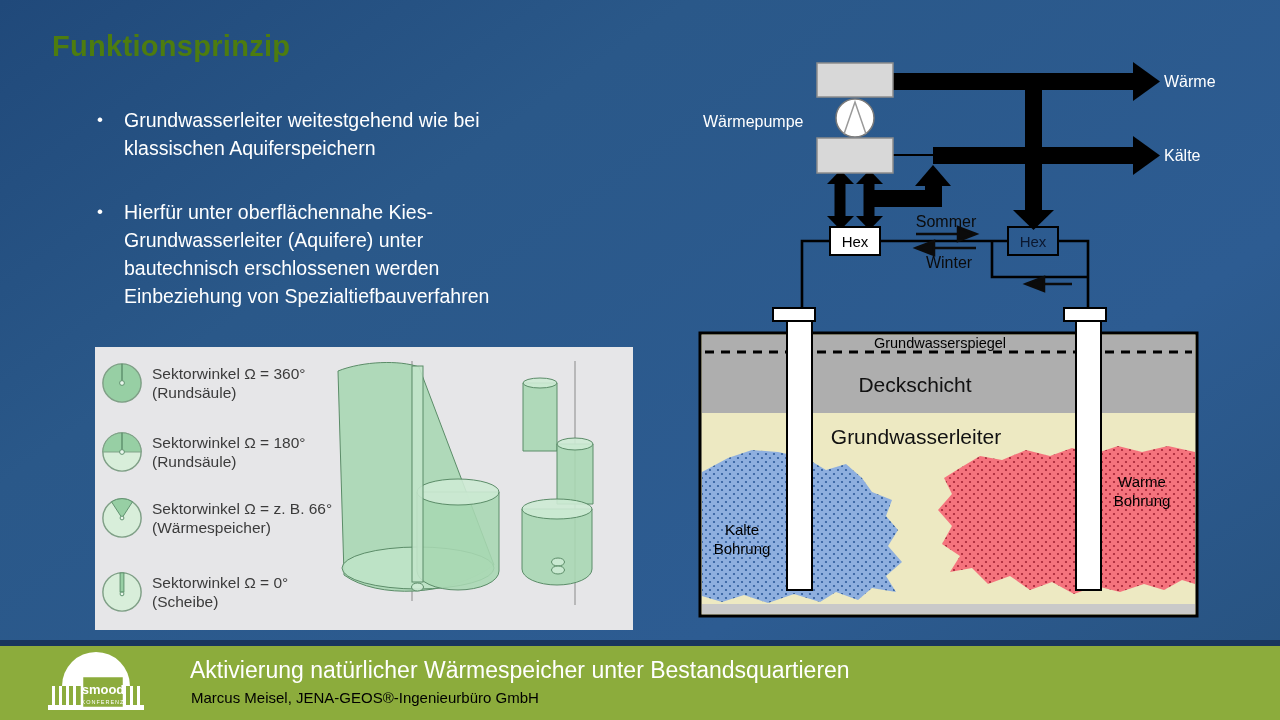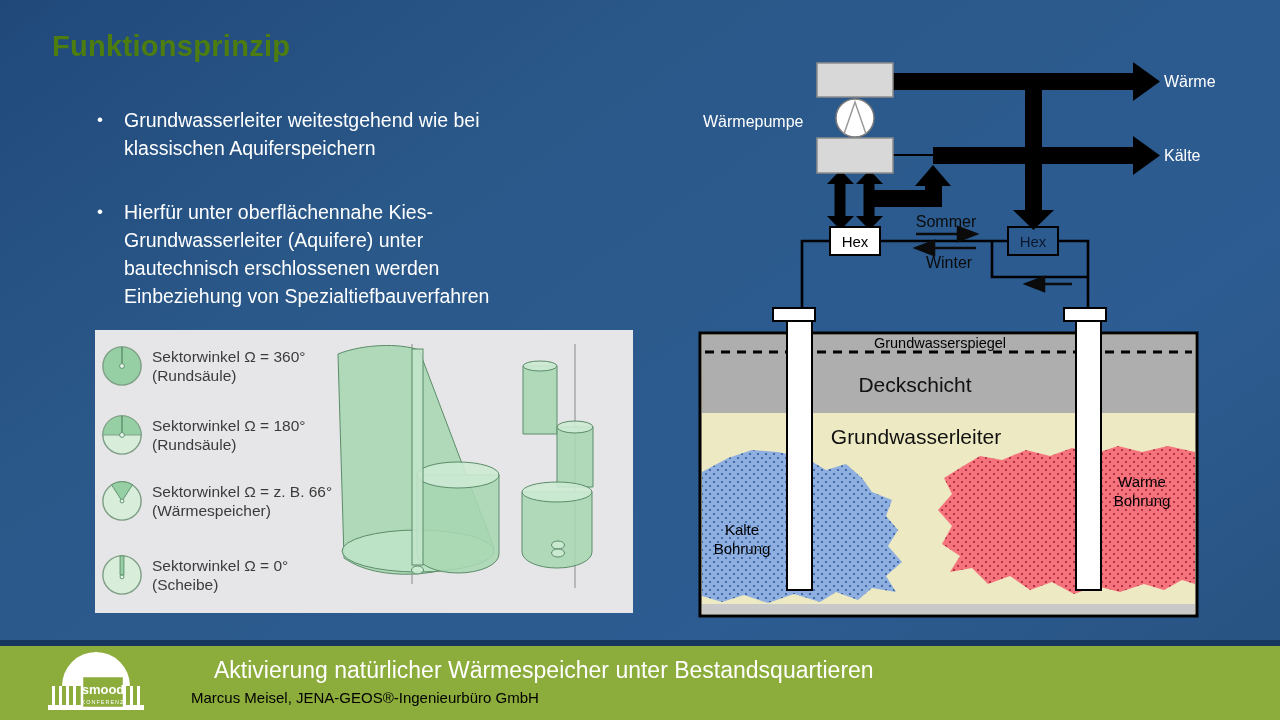--- a/index.html
+++ b/index.html
@@ -6,31 +6,31 @@
   body{width:1280px;height:720px;position:relative;overflow:hidden;
        font-family:"Liberation Sans",sans-serif;
        background:linear-gradient(145deg,#20497a 0%,#2a5889 30%,#2d5c92 70%,#27527f 100%);}
   .abs{position:absolute;}
   
   .slide-title{left:52px;top:30px;color:#4d7c0f;font-size:29px;font-weight:bold;letter-spacing:.3px;}
   .bullets{left:124px;top:106px;width:480px;color:#fff;font-size:19.5px;line-height:28px;}
   .bullet-item{position:relative;margin-bottom:36px;}
   .bullet-item .dot{position:absolute;left:-27px;top:0px;font-size:17px;}
   
-  .sector-panel{left:95px;top:330px;width:538px;height:283px;background:#e6e6e8;}
+  .sector-panel{left:95px;top:347px;width:538px;height:283px;background:#e6e6e8;}
   .sector-row{position:absolute;left:5px;display:flex;align-items:center;gap:8px;height:46px;}
   .sector-row .txt{font-size:15.5px;line-height:19px;color:#3b3b3b;}
   .shapes3d{position:absolute;left:0;top:0;}
   
   .diagram-svg{left:680px;top:50px;}
   svg text{font-family:"Liberation Sans",sans-serif;}
   
   .footer-sep{left:0;top:640px;width:1280px;height:6px;background:#17365D;}
   .footer{left:0;top:646px;width:1280px;height:74px;background:#8CAC3C;}
-  .footer-title{position:absolute;left:190px;top:11px;color:#fff;font-size:23px;margin-left:24px;}
+  .footer-title{position:absolute;left:190px;top:11px;color:#fff;font-size:23px;}
   .footer-subtitle{position:absolute;left:191px;top:43px;color:#000000;font-size:15px;}
   .logo{position:absolute;left:44px;top:2px;}
 </style>
 </head>
 <body>
 
 <div class="abs slide-title">Funktionsprinzip</div>
 
 <div class="abs bullets">
   <div class="bullet-item">

